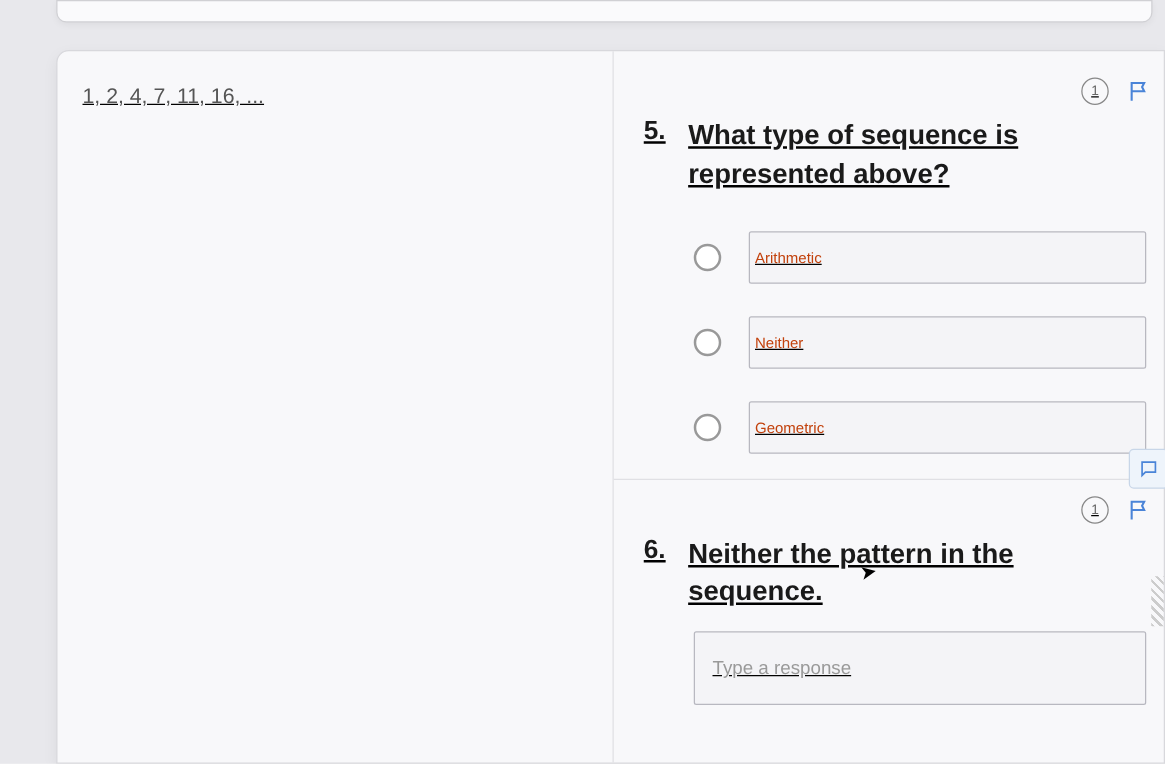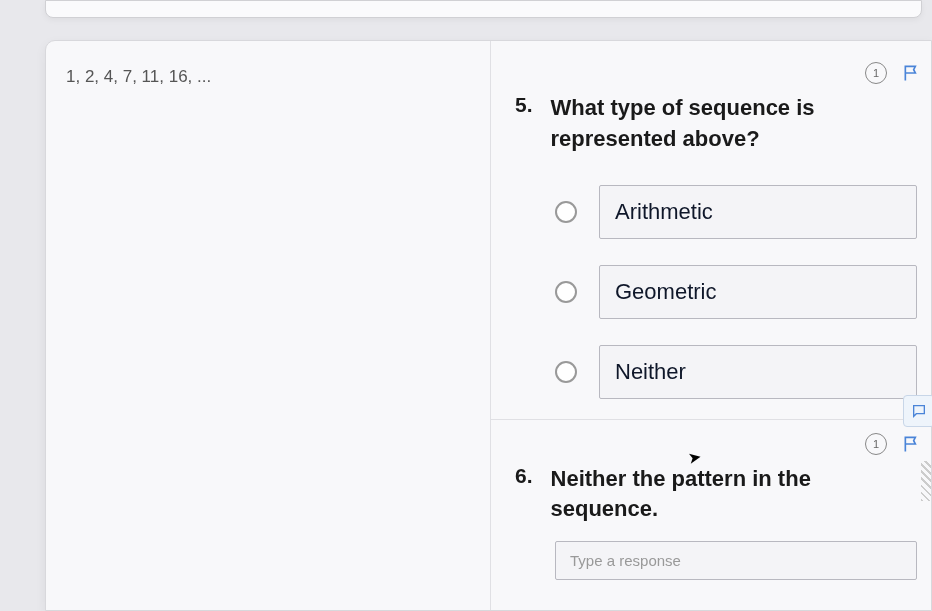--- a/index.html
+++ b/index.html
@@ -25,20 +25,21 @@
       position: absolute;
       top: 40px;
       left: 45px;
       right: 0;
       bottom: 0;
       background: #f8f8fa;
       border: 1px solid #d8d8dc;
       border-radius: 10px 0 0 0;
       box-shadow: 0 4px 12px rgba(0,0,0,0.06);
       display: flex;
+      text-decoration: underline;
     }
     .left-pane {
       flex: 0 0 445px;
       padding: 26px 20px;
       border-right: 1px solid #e0e0e4;
     }
     .sequence-text {
       font-size: 17px;
       color: #555;
       font-weight: 400;
@@ -114,23 +115,23 @@
       height: 22px;
       border: 2px solid #999;
       border-radius: 50%;
       background: #fff;
       flex: 0 0 auto;
     }
     .option-box {
       flex: 1;
       border: 1.5px solid #b8b8c0;
       background: #f4f4f7;
-      padding: 13px 15px;
-      font-size: 22px;
-      color: #0f172a;
+      padding: 13px 4px;
+      font-size: 12px;
+      color: #c2410c;
       border-radius: 2px;
       margin-right: 6px;
     }
     .comment-tab {
       position: absolute;
       right: -4px;
       bottom: -8px;
       width: 32px;
       height: 32px;
       background: #eef4fb;
@@ -147,21 +148,21 @@
     }
     .q6-block {
       padding: 10px 8px 20px 24px;
     }
     .response-field {
       margin-left: 40px;
       margin-top: 16px;
       margin-right: 6px;
       border: 1.5px solid #b8b8c0;
       background: #f4f4f7;
-      padding: 10px 14px;
+      padding: 20px 14px;
       font-size: 15px;
       color: #999;
       border-radius: 2px;
     }
     .hatch {
       position: absolute;
       right: 0;
       top: 420px;
       width: 10px;
       height: 40px;
@@ -202,25 +203,25 @@
         <div class="qnum">5.</div>
         <div class="qtext">What type of sequence is represented above?</div>
       </div>
       <div class="options">
         <label class="option">
           <span class="radio"></span>
           <span class="option-box">Arithmetic</span>
         </label>
         <label class="option">
           <span class="radio"></span>
-          <span class="option-box">Geometric</span>
+          <span class="option-box">Neither</span>
         </label>
         <label class="option">
           <span class="radio"></span>
-          <span class="option-box">Neither</span>
+          <span class="option-box">Geometric</span>
         </label>
       </div>
       <div class="comment-tab">
         <svg viewBox="0 0 24 24" fill="none" stroke="#4a84d8" stroke-width="2">
           <path d="M4 4h16v12H8l-4 4V4z"></path>
         </svg>
       </div>
     </div>
 
     <div class="divider"></div>

